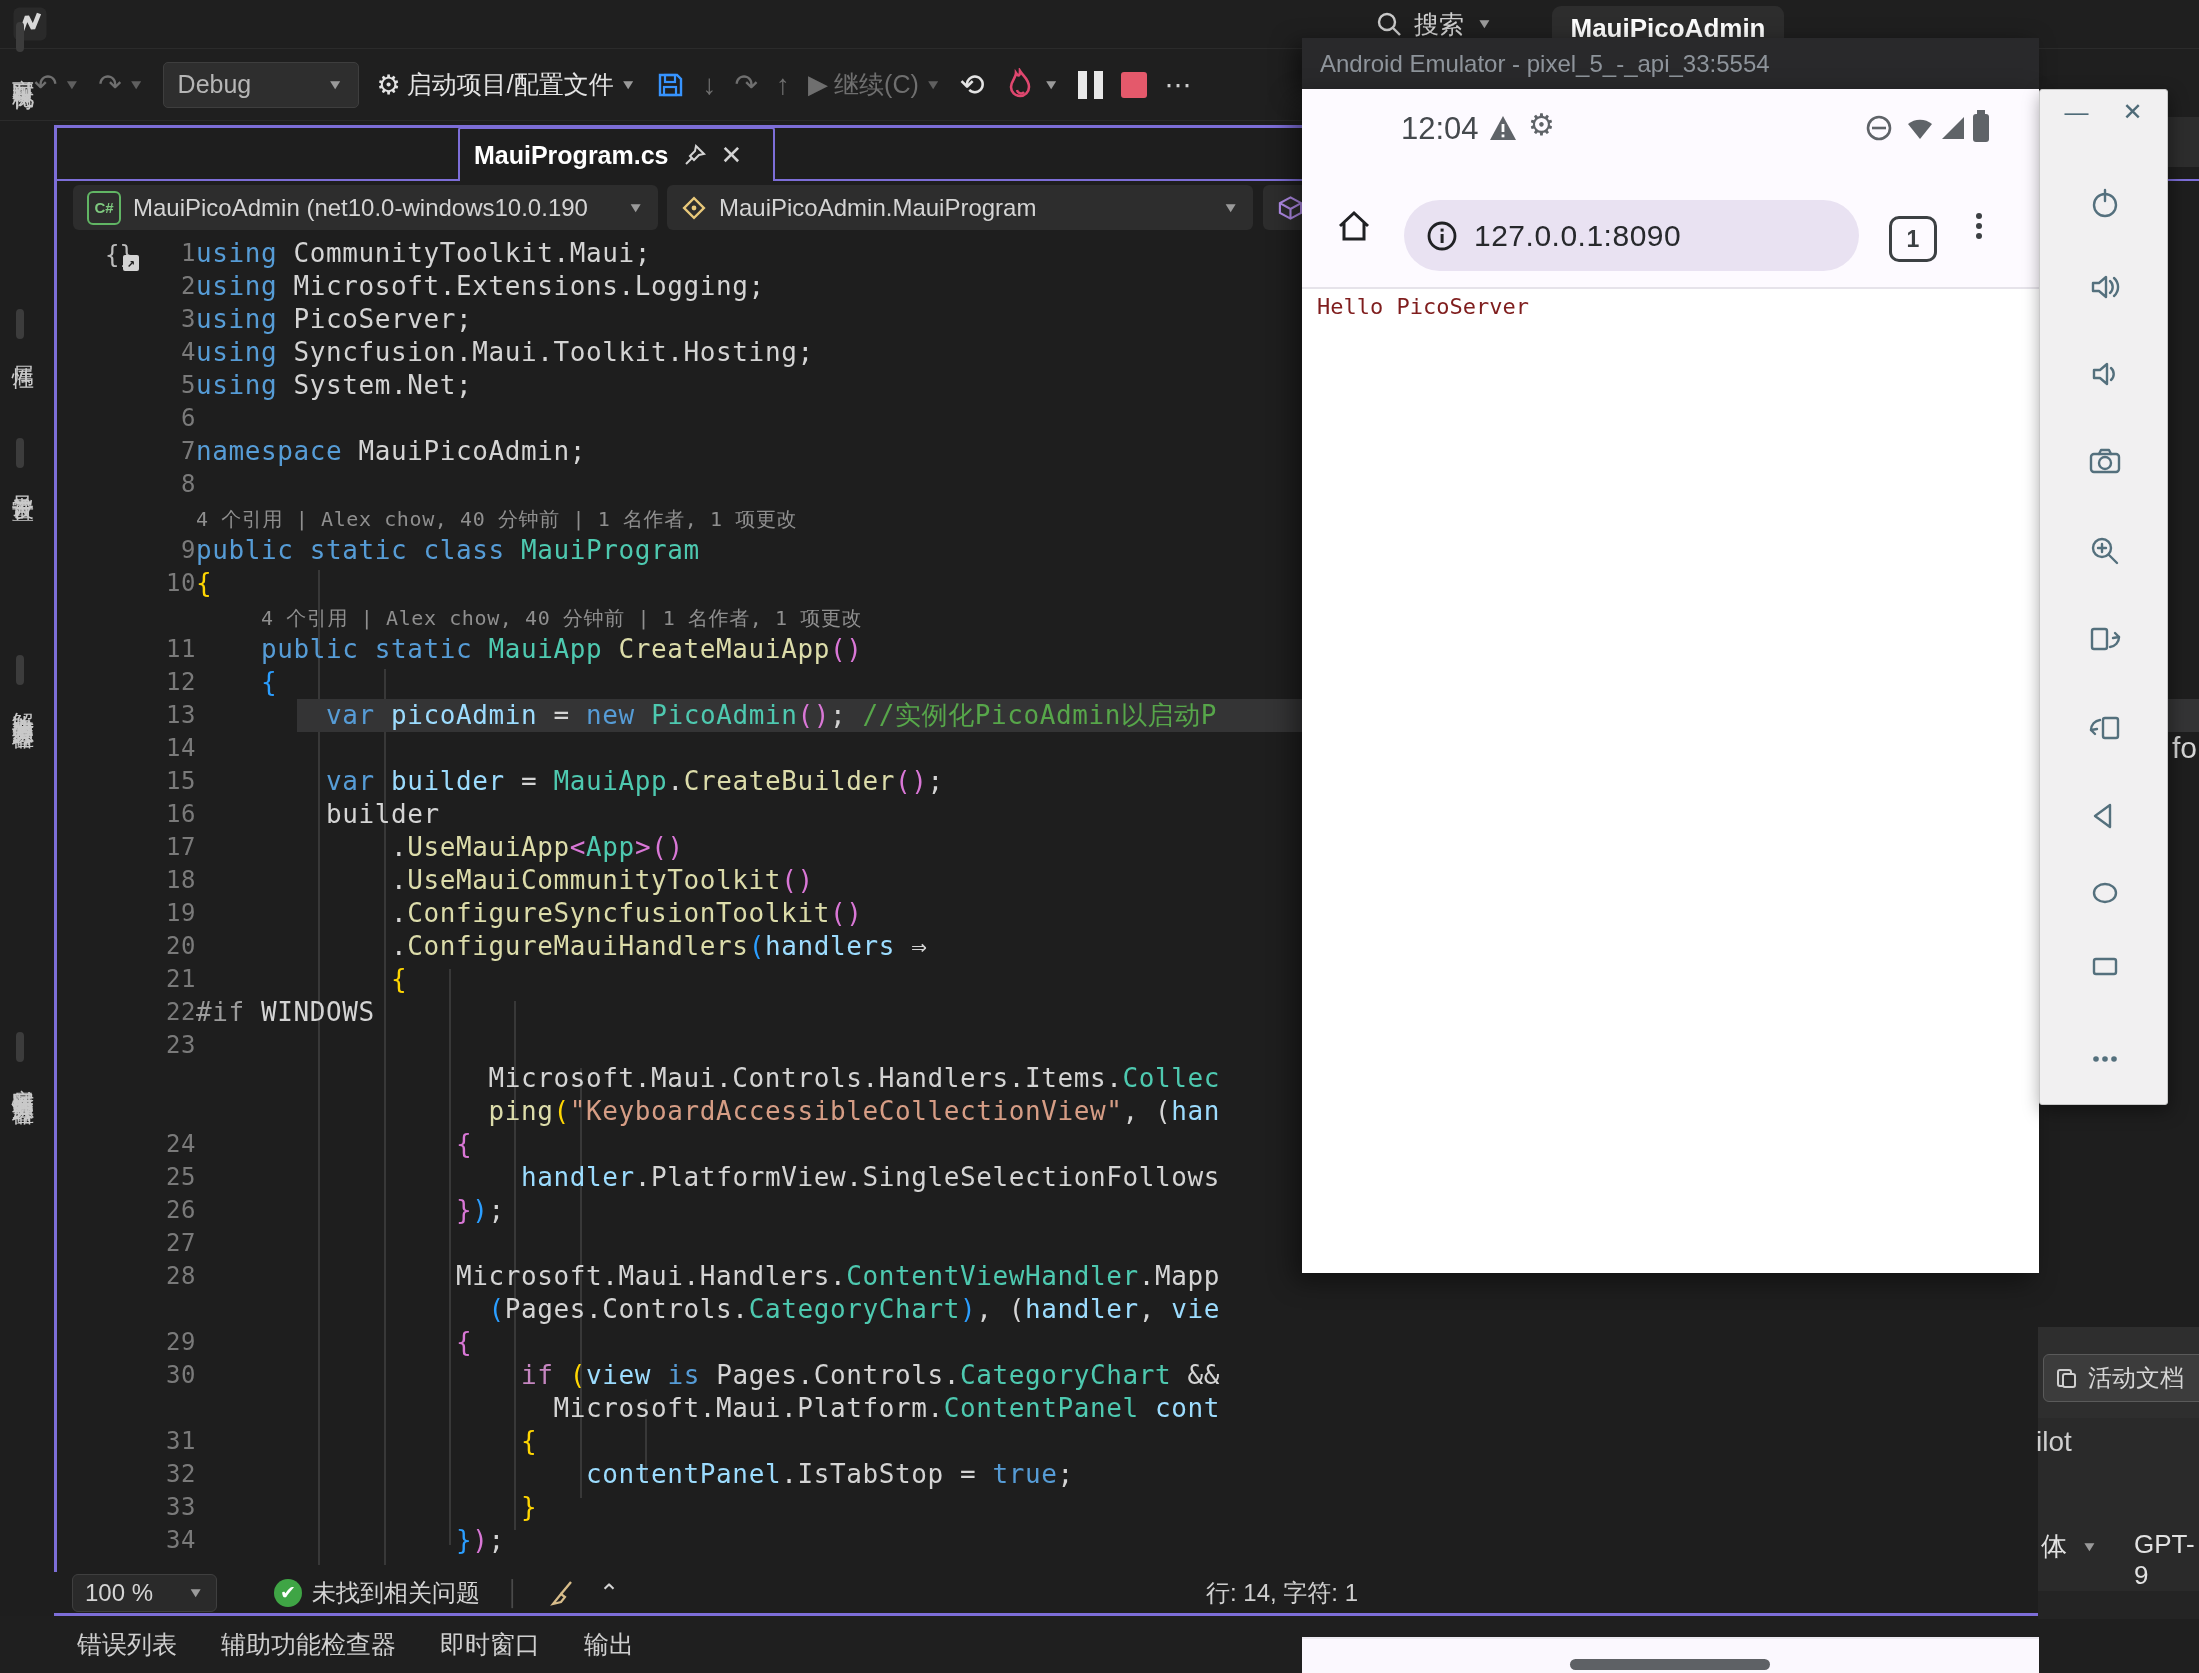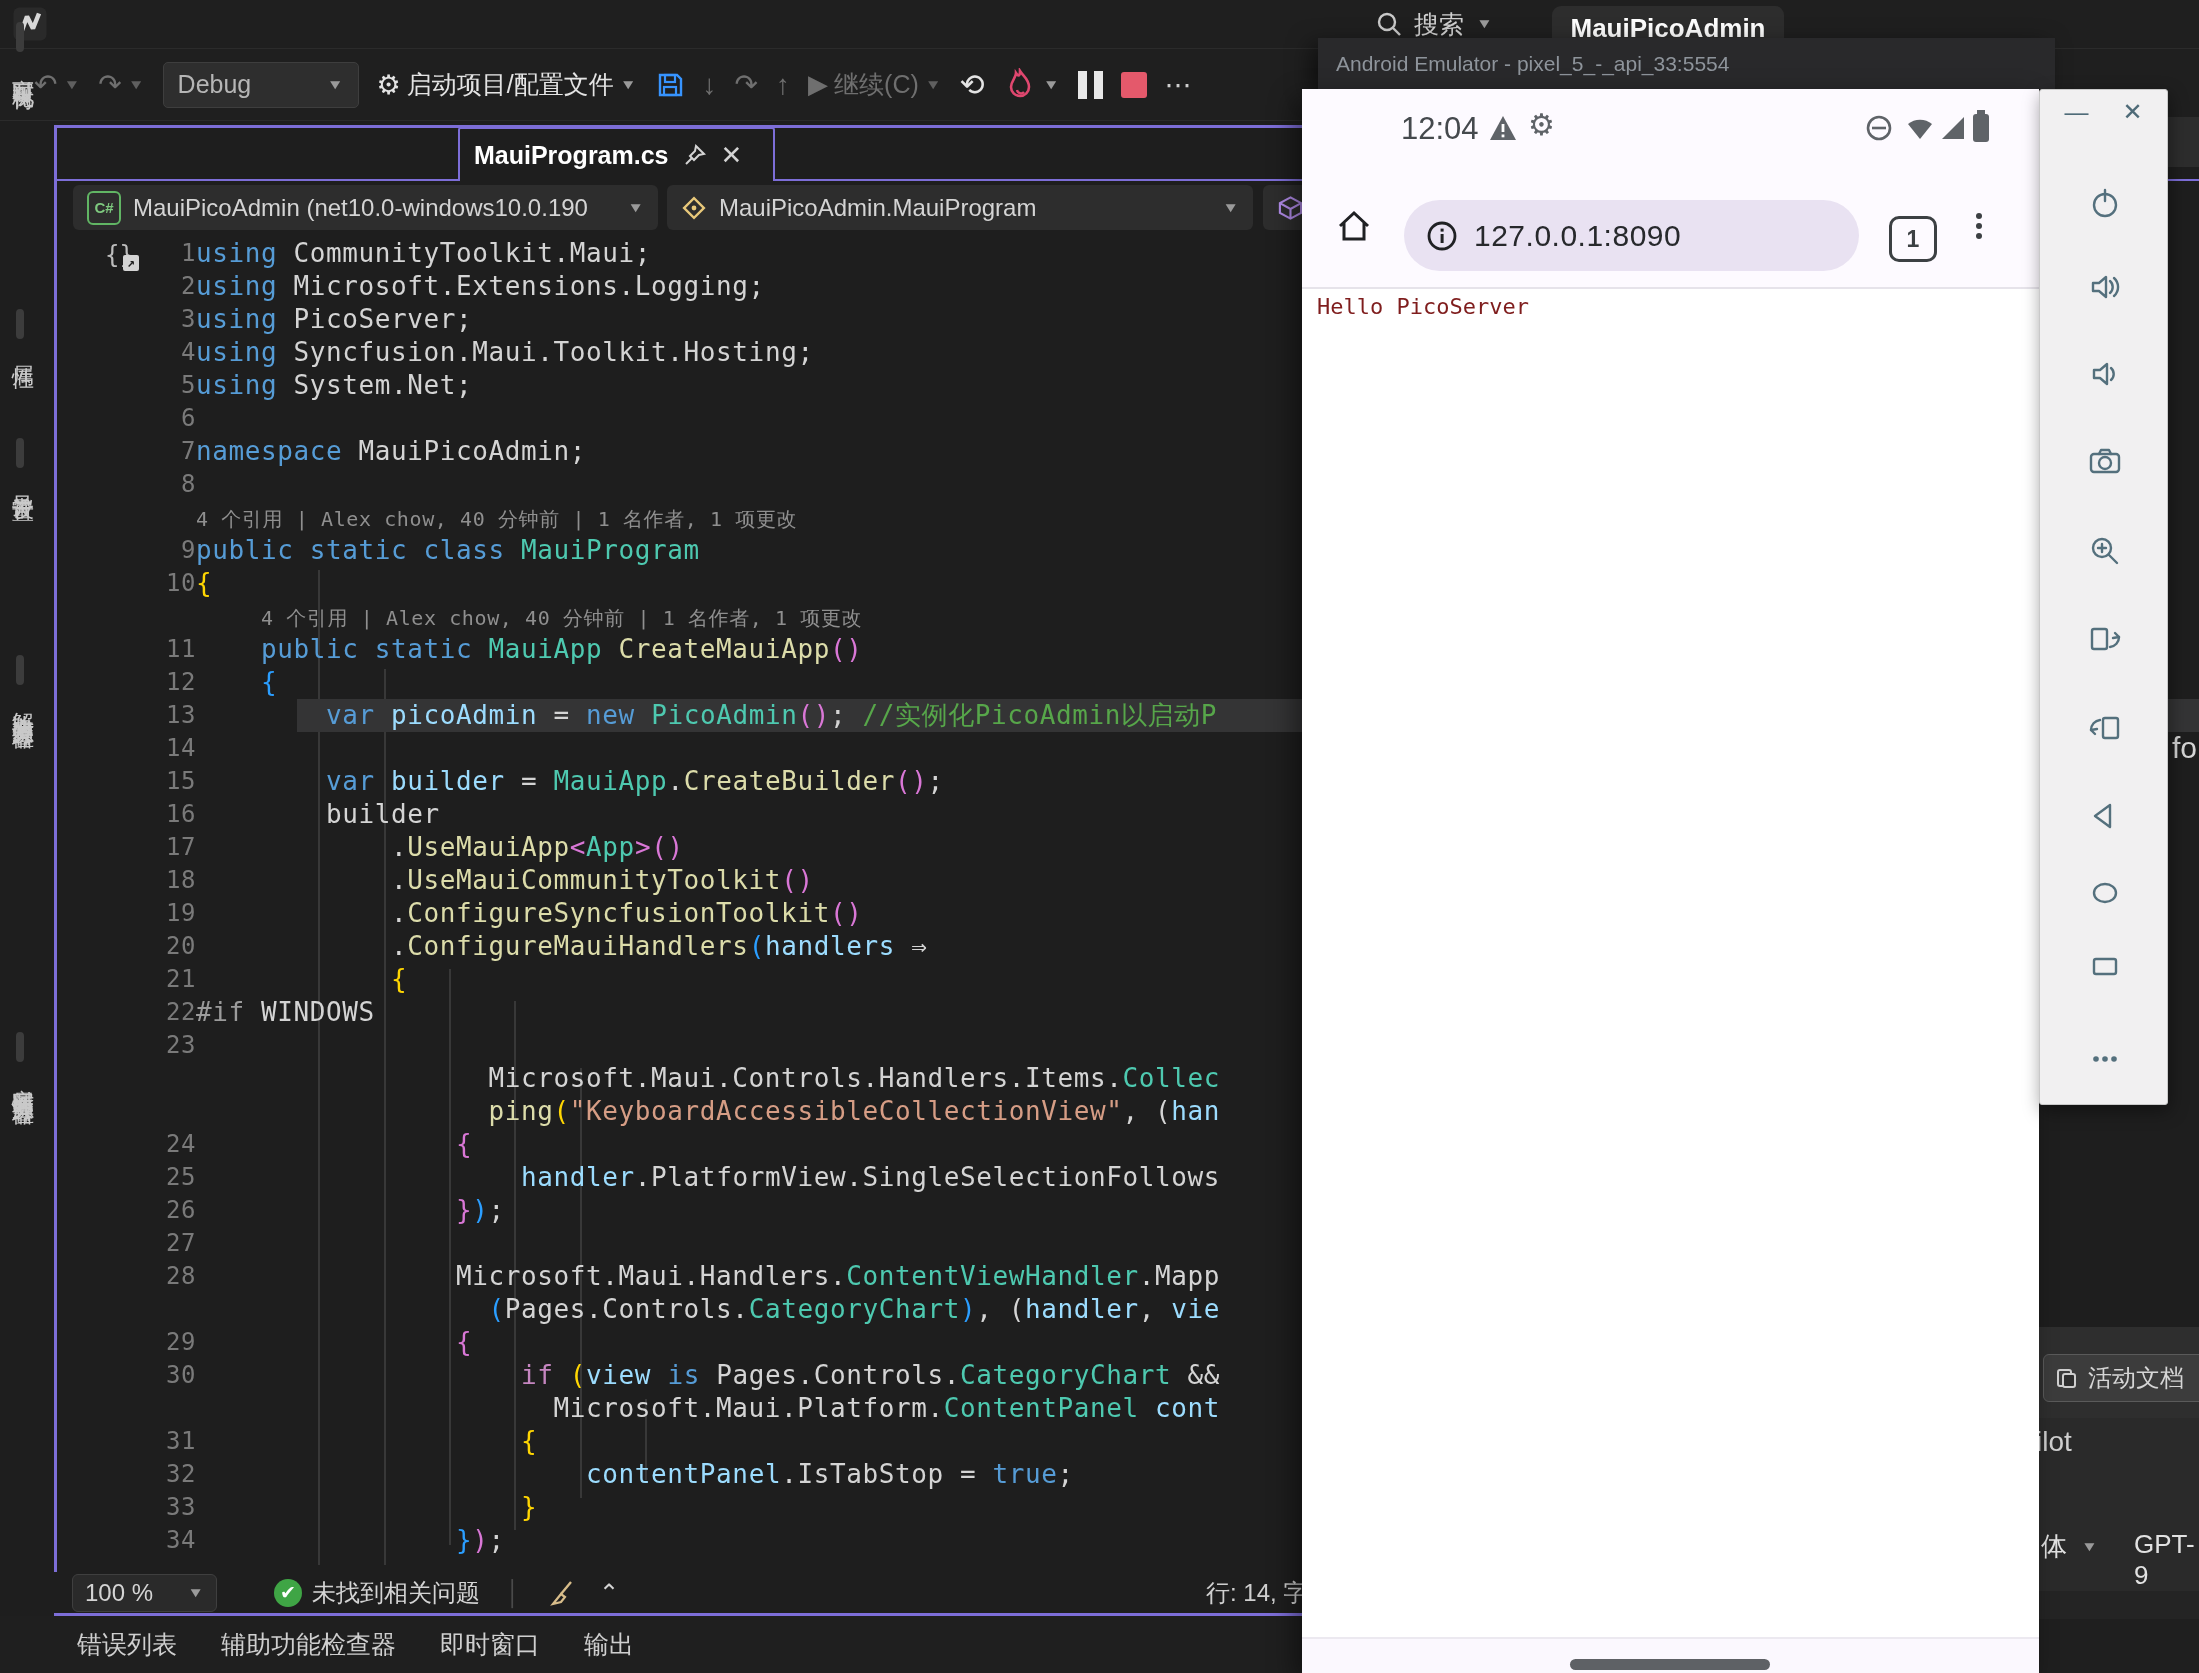--- a/index.html
+++ b/index.html
@@ -63,22 +63,22 @@
   #caret-pos{position:absolute;left:1152px;color:#cfcfcf;white-space:nowrap;}
   
   #bottombar{left:0;top:1616px;width:2200px;height:57px;background:#1f1f1f;display:flex;align-items:center;
      gap:44px;padding-left:77px;font-size:25px;color:#cfcfcf;}
   
   .frag{color:#d4d4d4;}
   #chip{left:2043px;top:1354px;height:46px;min-width:168px;background:#3c3c3c;border:1px solid #5a5a5a;border-radius:6px;
      display:flex;align-items:center;gap:10px;padding:0 10px;font-size:24px;color:#d6d6d6;}
   
   #emu-title{left:1302px;top:38px;width:737px;height:51px;background:#29292b;display:flex;align-items:center;
-     padding-left:18px;box-sizing:border-box;font-size:21px;color:#8e949b;box-shadow:-8px 6px 22px rgba(0,0,0,.5);margin-left:16px;}
-  #phone{left:1302px;top:89px;width:737px;height:1584px;background:#ffffff;box-shadow:-8px 8px 24px rgba(0,0,0,.45);}
+     padding-left:18px;box-sizing:border-box;font-size:24px;color:#8e949b;box-shadow:-8px 6px 22px rgba(0,0,0,.5);}
+  #phone{left:1302px;top:89px;width:737px;height:1184px;background:#ffffff;box-shadow:-8px 8px 24px rgba(0,0,0,.45);}
   #phone-top{position:absolute;left:0;top:0;width:737px;height:198px;background:#fdfaff;border-bottom:2px solid #e6e3ea;}
   #clock{position:absolute;left:99px;top:22px;font-size:31px;color:#45494d;}
   #url-pill{position:absolute;left:102px;top:111px;width:455px;height:71px;border-radius:36px;background:#e9e2f2;
      display:flex;align-items:center;gap:16px;padding-left:22px;box-sizing:border-box;}
   #url-text{font-size:30px;color:#27292c;letter-spacing:0.5px;}
   #tabcount{position:absolute;left:587px;top:127px;width:42px;height:40px;border:3px solid #3c4043;border-radius:10px;
      display:flex;align-items:center;justify-content:center;font-size:23px;font-weight:bold;color:#3c4043;}
   #page-text{position:absolute;left:15px;top:205px;font-family:"DejaVu Sans Mono",monospace;font-size:22px;color:#7f1d1d;}
   #phone-nav{position:absolute;left:0;top:1548px;width:737px;height:36px;background:#fbf8fe;border-top:2px solid #ece9f0;}
   #nav-pill{position:absolute;left:268px;top:20px;width:200px;height:11px;border-radius:6px;background:#5e6165;}

